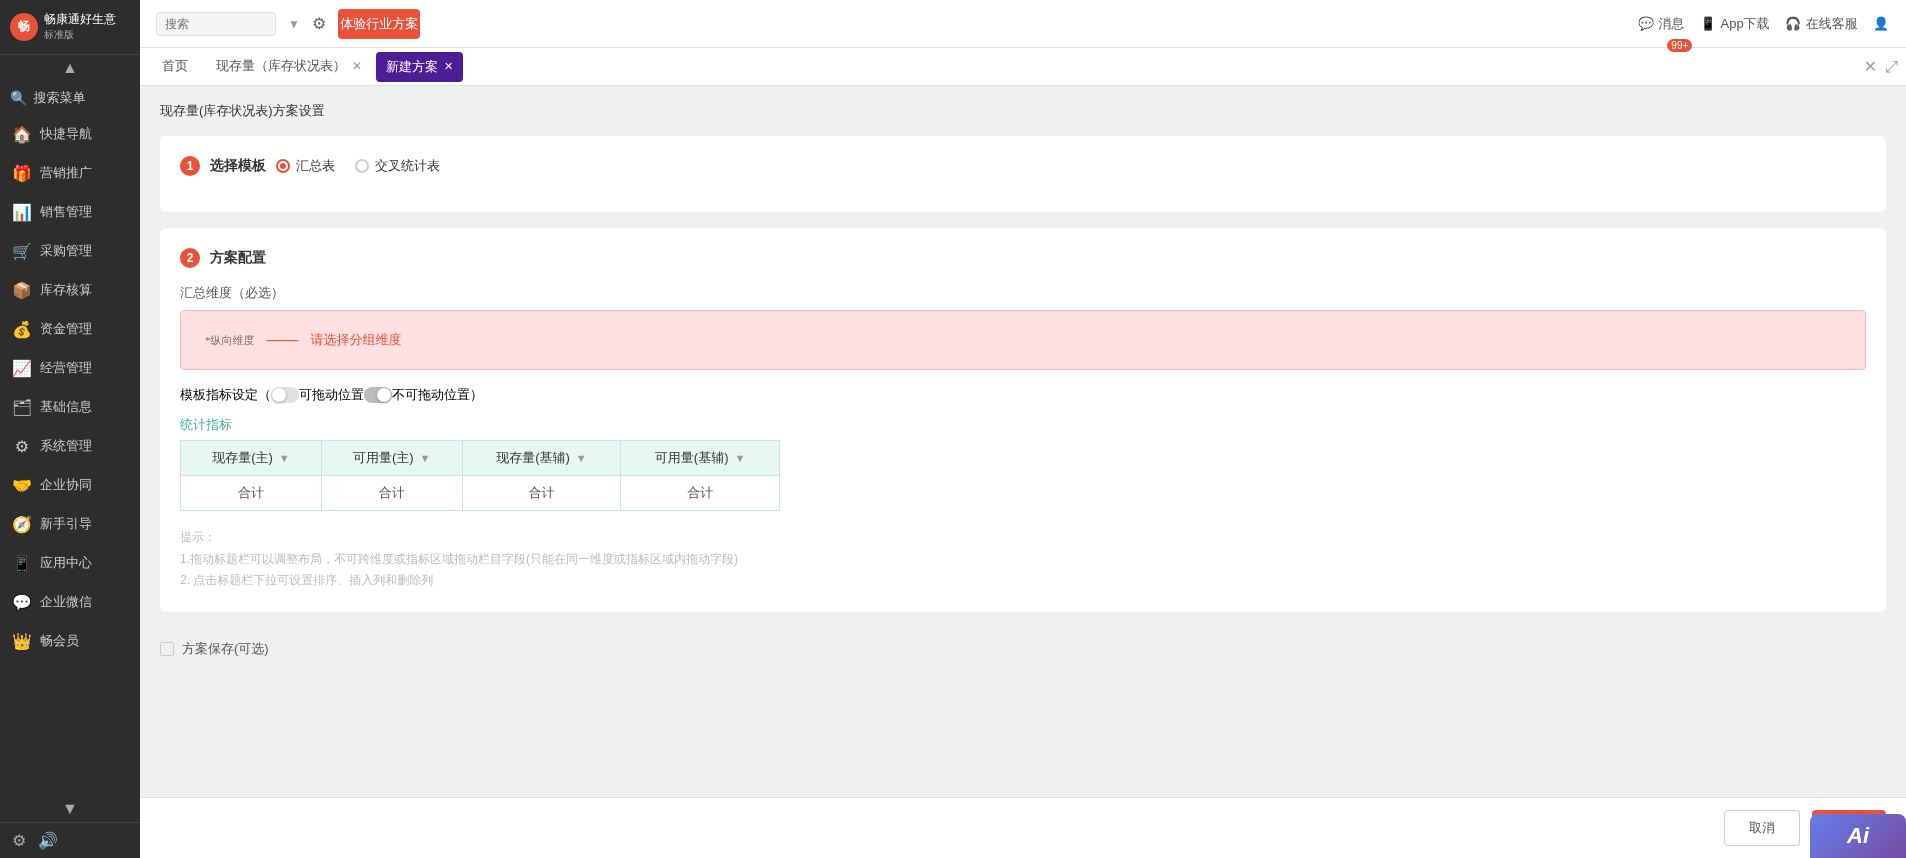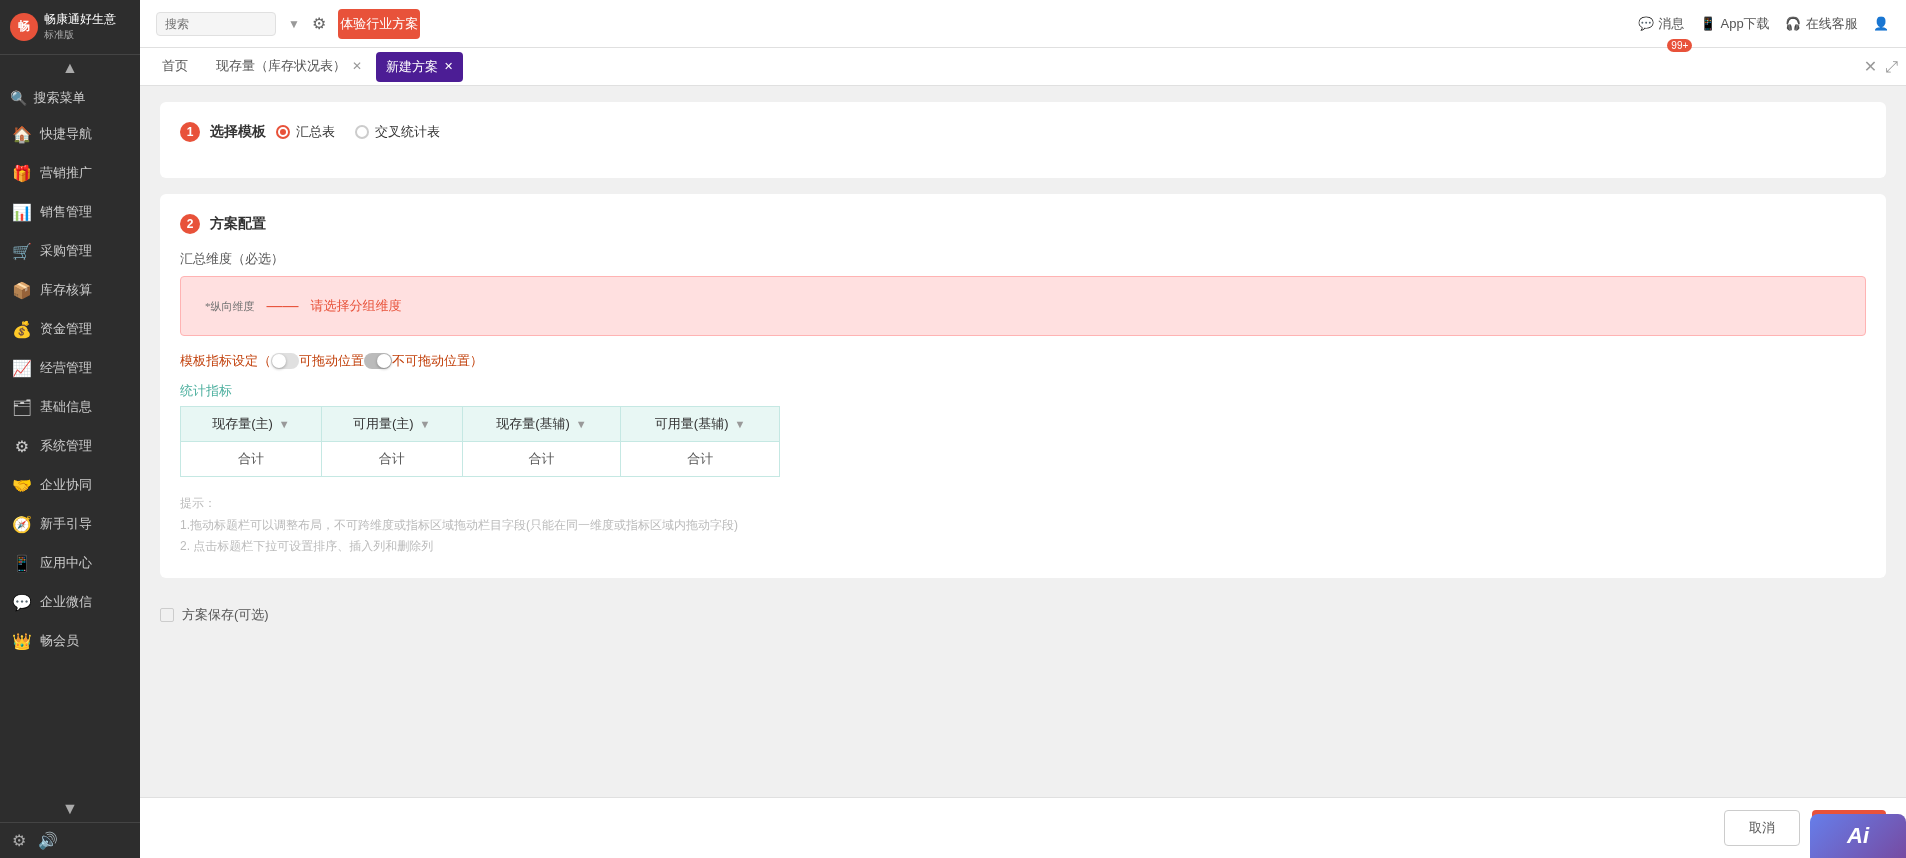--- a/index.html
+++ b/index.html
@@ -211,21 +211,21 @@
       display: flex; align-items: center; gap: 12px;
       margin-bottom: 16px;
     }
     .dim-label { color: #737373; font-size: 11px; font-family: Liberation Serif, serif; }
     .dim-separator { color: #e8523a; font-size: 16px; }
     .dim-placeholder { color: #e8523a; font-size: 13px; }
 
     
     .indicator-setting {
       display: flex; align-items: center; 
-      margin-bottom: 12px; font-size: 13px; color: #c2410c;
+      margin-bottom: 12px; font-size: 13px; color: #000000;
     }
     .drag-indicator {
       width: 28px; height: 16px;
       background: #e0e0e0;
       border-radius: 8px;
       position: relative;
     }
     .drag-indicator::after {
       content: '';
       width: 14px; height: 14px;
@@ -446,20 +446,21 @@
       <span>新建方案</span>
       <span class="tab-close-white">✕</span>
     </div>
     <div class="tabs-right">
       <button class="tabs-icon-btn">✕</button>
       <button class="tabs-icon-btn">⤢</button>
     </div>
   </div>
 
   <div class="content">
+    <div class="page-title">现存量(库存状况表)方案设置</div>
 
     <div class="section-card">
       <div class="step-header">
         <div class="step-num">1</div>
         <div class="step-label">选择模板</div>
         <div class="radio-group">
           <div class="radio-item">
             <div class="radio-circle checked"></div>
             <span class="radio-label">汇总表</span>
           </div>

